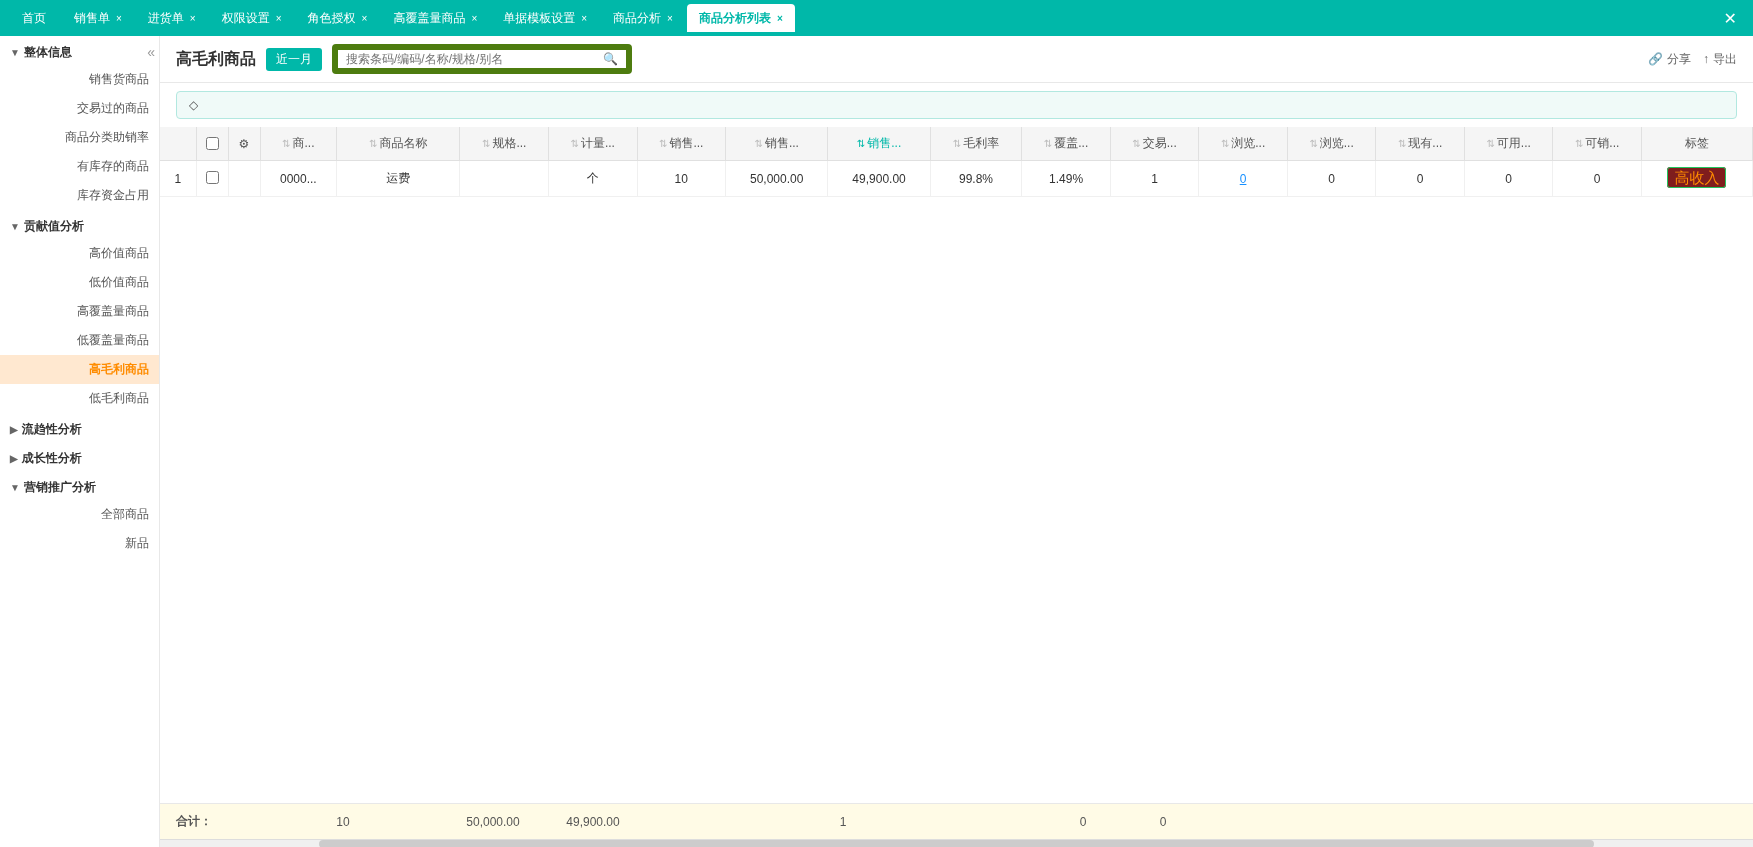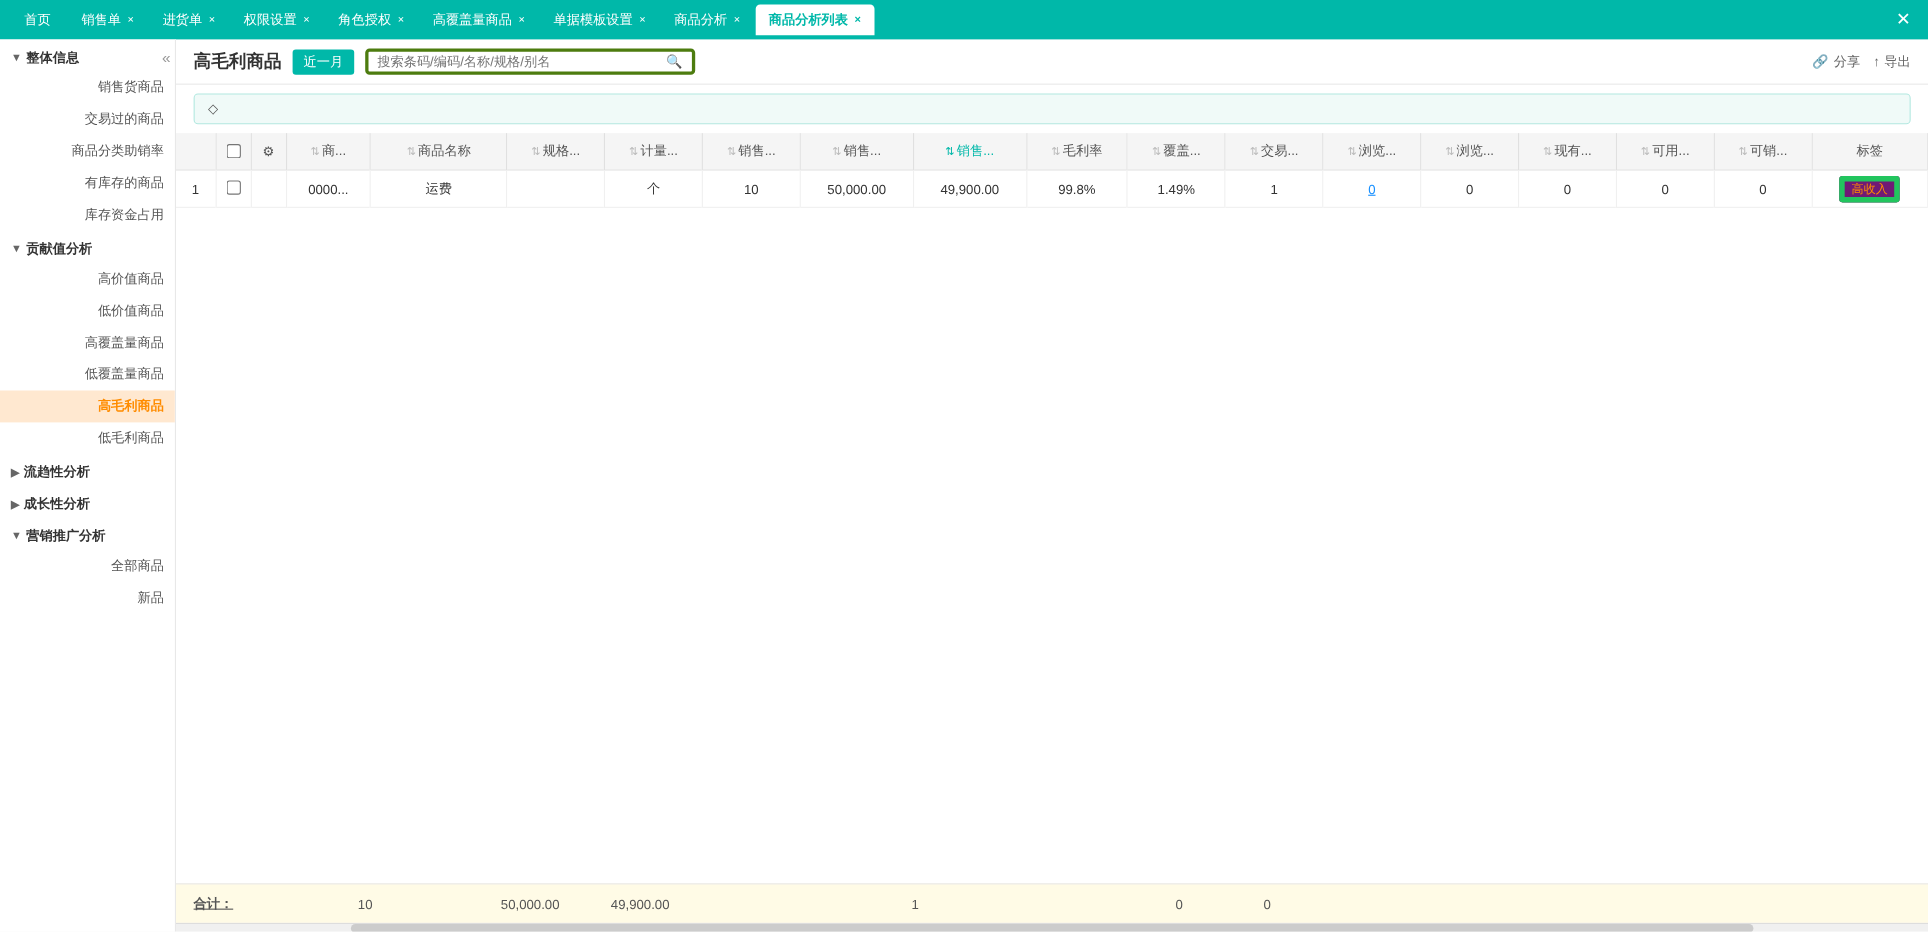--- a/index.html
+++ b/index.html
@@ -109,21 +109,21 @@
       color: #fff;
       border: none;
       border-radius: 3px;
       padding: 3px 10px;
       cursor: pointer;
       font-size: 12px;
     }
     .search-box {
       display: flex;
       align-items: center;
-      border: 3px solid #4d7c0f;
+      border: 6px solid #4d7c0f;
       border-radius: 4px;
       padding: 2px 8px;
       background: #fff;
       flex: 1;
       max-width: 300px;
     }
     .search-box input {
       border: none;
       outline: none;
       font-size: 12px;
@@ -198,41 +198,41 @@
       border-bottom: 1px solid #f0f0f0;
     }
     table tbody td {
       padding: 8px 6px;
       text-align: center;
       color: #333;
       border-right: 1px solid #f0f0f0;
       white-space: nowrap;
     }
     .badge-high-income {
-      background: #701a75;
+      background: #7f1d1d;
       color: #ff8c00;
-      border: 5px solid #22c55e;
+      border: 1px solid #22c55e;
       border-radius: 3px;
       padding: 1px 6px;
-      font-size: 11px;
+      font-size: 15px;
     }
     .link-blue { color: #1890ff; text-decoration: underline; cursor: pointer; }
 
     
     .footer-bar {
       display: flex;
       align-items: center;
       background: #fffbe6;
       border-top: 1px solid #e8e8e8;
       padding: 6px 16px;
       font-size: 12px;
       color: #555;
       min-height: 36px;
     }
-    .footer-bar .sum-label { margin-right: 20px; font-weight: bold; text-decoration: underline; }
+    .footer-bar .sum-label { margin-right: 31px; font-weight: bold; }
     .footer-cells {
       display: flex;
       flex: 1;
       gap: 0;
     }
     .footer-cell {
       text-align: center;
       padding: 0 6px;
     }
 

